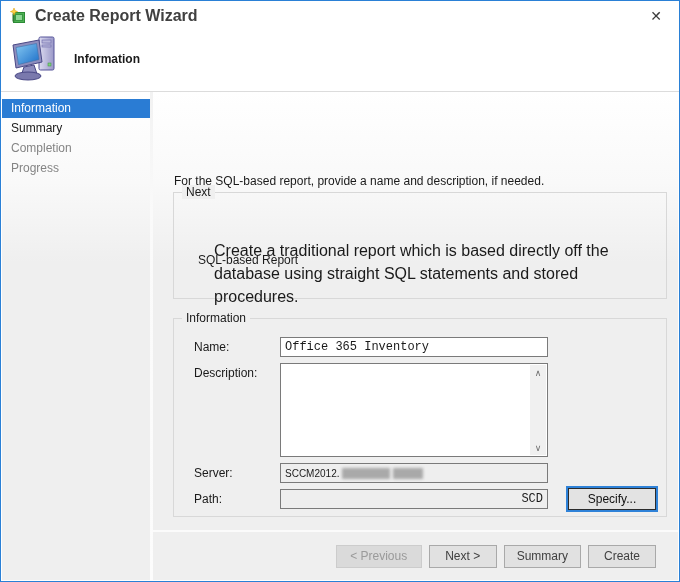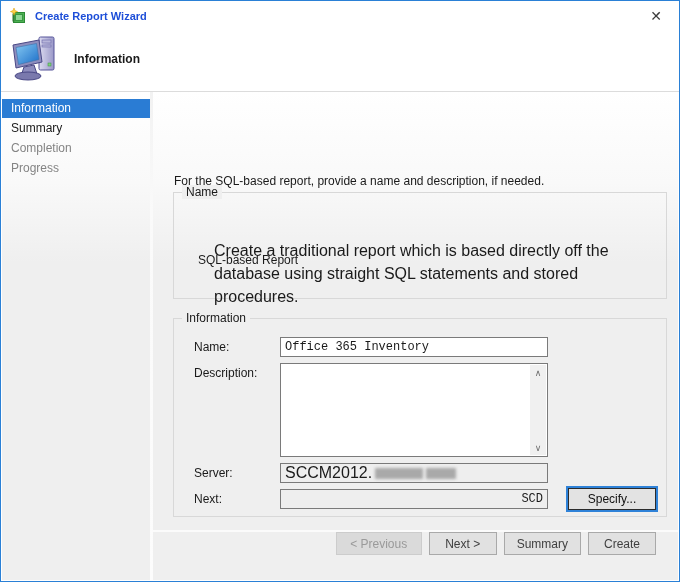--- a/index.html
+++ b/index.html
@@ -18,21 +18,21 @@
   }
 
   
   .titlebar {
     position: absolute; top: 0; left: 0; right: 0; height: 30px;
     background: #ffffff;
     display: flex; align-items: center;
   }
   .titlebar .app-icon { margin-left: 9px; width: 16px; height: 16px; flex: 0 0 auto; }
   .titlebar .title-text {
-    margin-left: 9px; font-size: 11px; font-weight: 600; color: #1d4ed8;
+    margin-left: 9px; font-size: 16px; font-weight: 600; color: #404040;
   }
   .close-btn {
     position: absolute; right: 0; top: 0; width: 46px; height: 30px;
     display: flex; align-items: center; justify-content: center;
     font-size: 14px; color: #3b3b3b; cursor: default;
   }
 
   
   .header-icon { position: absolute; left: 10px; top: 33px; }
   .step-title {
@@ -108,41 +108,41 @@
     background: #f0f0f0;
     display: flex; flex-direction: column; justify-content: space-between; align-items: center;
   }
   .sb-arrow {
     width: 16px; height: 15px; display: flex; align-items: center; justify-content: center;
     font-size: 9px; color: #6f6f6f;
   }
   .server-field {
     position: absolute; left: 106px; top: 144px; width: 268px; height: 20px;
     border: 1px solid #7a7a7a; background: #eeeeee;
-    font-size: 16px; color: #1a1a1a; padding: 0 4px;
+    font-size: 10px; color: #1a1a1a; padding: 0 4px;
     display: flex; align-items: center; white-space: nowrap;
   }
   .redact {
     display: inline-block; height: 11px; background: #a9a9a9;
     filter: blur(1.6px); border-radius: 1px; margin-left: 3px;
   }
   .redact.r1 { width: 48px; }
   .redact.r2 { width: 30px; }
   .browse-btn {
     position: absolute; left: 394px; top: 169px; width: 88px; height: 22px;
     background: #e3e3e3; border: 1px solid #2b2b2b;
     box-shadow: 0 0 0 2px #2f82d8;
     font-family: "Liberation Sans", sans-serif; font-size: 12px; color: #111111;
   }
 
   
   .footer {
     position: absolute; left: 152px; right: 1px; bottom: 1px; height: 50px;
     background: #efefef; border-top: 2px solid #fbfbfb;
-    display: flex; align-items: flex-start; justify-content: flex-end;
+    display: flex; align-items: center; justify-content: flex-end;
     padding-right: 22px; gap: 7px;
   }
   .btn {
     height: 23px; min-width: 68px; padding: 0 12px;
     background: #e1e1e1; border: 1px solid #a9a9a9;
     font-family: "Liberation Sans", sans-serif; font-size: 12px; color: #404040;
   }
   .btn.wide { min-width: 86px; }
   .btn:disabled, .btn.disabled {
     background: #dadada; border-color: #cccccc; color: #9a9a9a;
@@ -192,21 +192,21 @@
     <div class="nav-item">Summary</div>
     <div class="nav-item disabled">Completion</div>
     <div class="nav-item disabled">Progress</div>
   </div>
   <div class="v-divider"></div>
 
   <div class="content panel-grad">
     <div class="intro-text">For the SQL-based report, provide a name and description, if needed.</div>
 
     <div class="groupbox gb-type">
-      <span class="groupbox-label">Name</span>
+      <span class="groupbox-label">Next</span>
       <div class="type-name">SQL-based Report</div>
       <div class="type-desc">Create a traditional report which is based directly off the database using straight SQL statements and stored procedures.</div>
     </div>
 
     <div class="groupbox gb-info">
       <span class="groupbox-label">Information</span>
 
       <span class="field-label" style="top:21px">Name:</span>
       <input class="txt-input" style="top: 18px;" value="Office 365 Inventory">
 
@@ -218,21 +218,21 @@
         </div>
       </div>
 
       <span class="field-label" style="top:147px">Server:</span>
       <div class="server-field">
         <span>SCCM2012.</span>
         <span class="redact r1"></span>
         <span class="redact r2"></span>
       </div>
 
-      <span class="field-label" style="top:173px">Next:</span>
+      <span class="field-label" style="top:173px">Path:</span>
       <input class="txt-input readonly" style="top: 170px; text-align: right;" readonly="" value="SCD">
 
       <button class="browse-btn">Specify...</button>
     </div>
   </div>
 
   <div class="footer">
     <button class="btn wide disabled" disabled="">&lt; Previous</button>
     <button class="btn">Next &gt;</button>
     <button class="btn">Summary</button>

